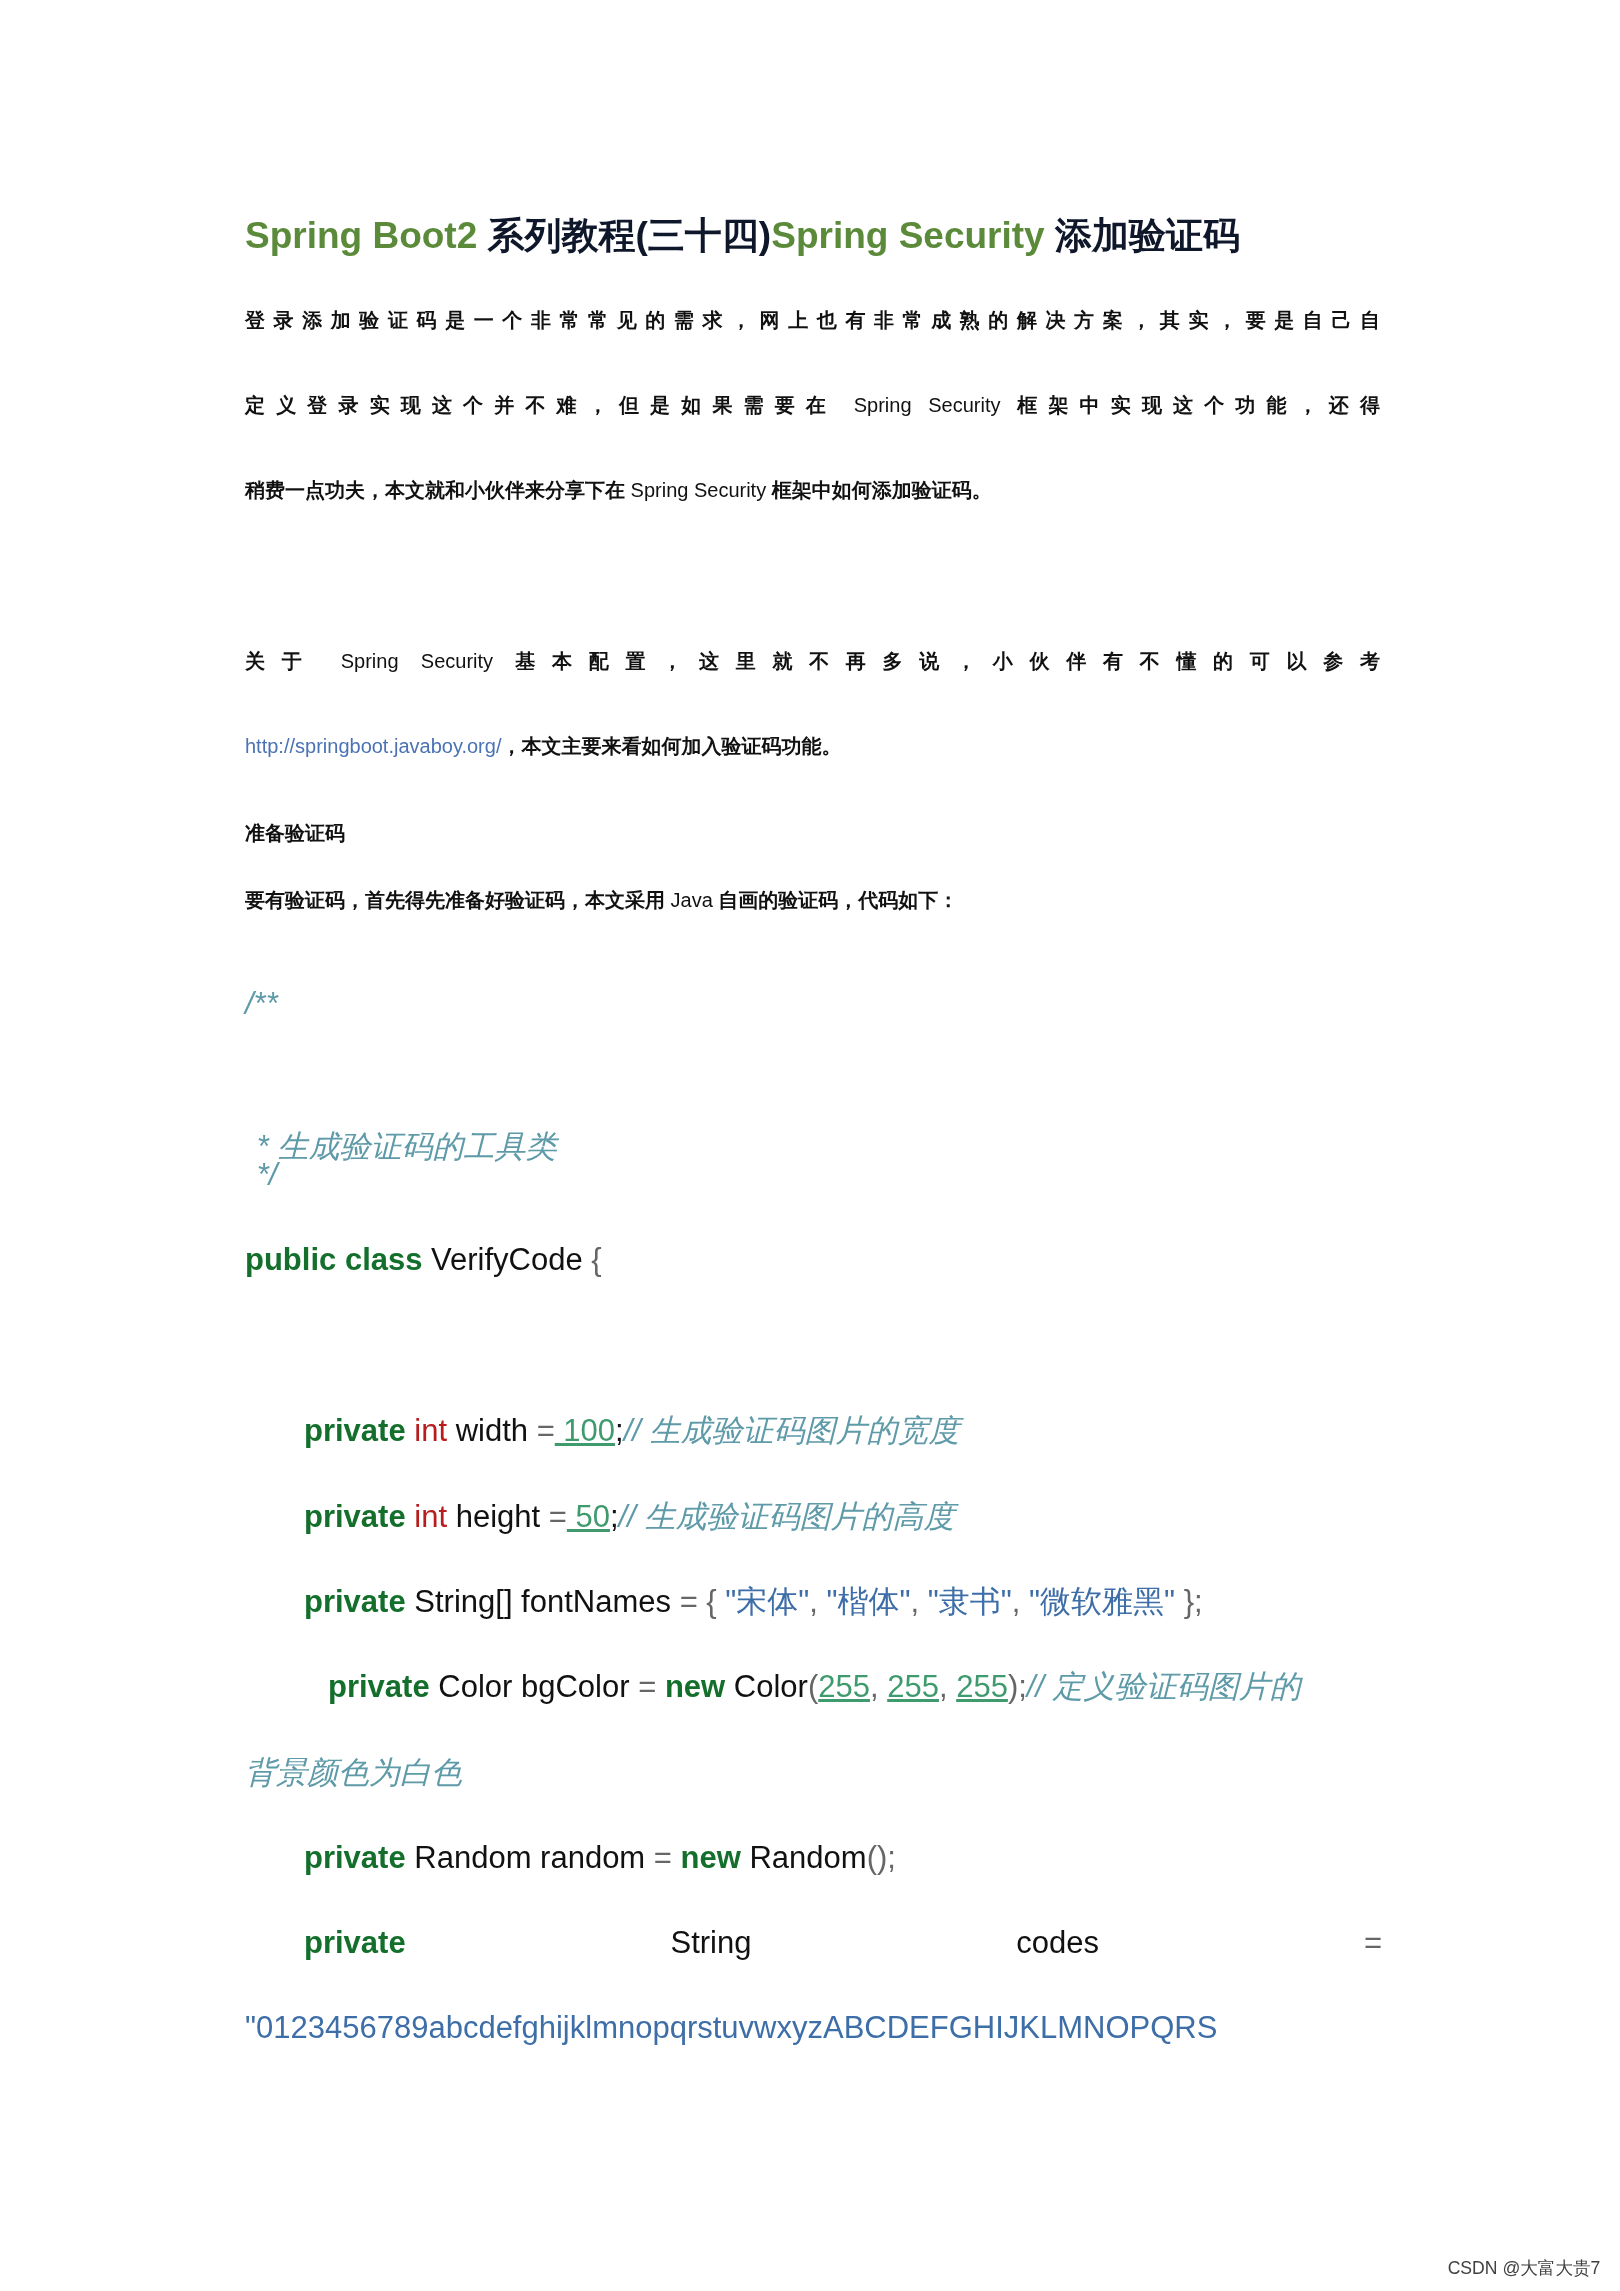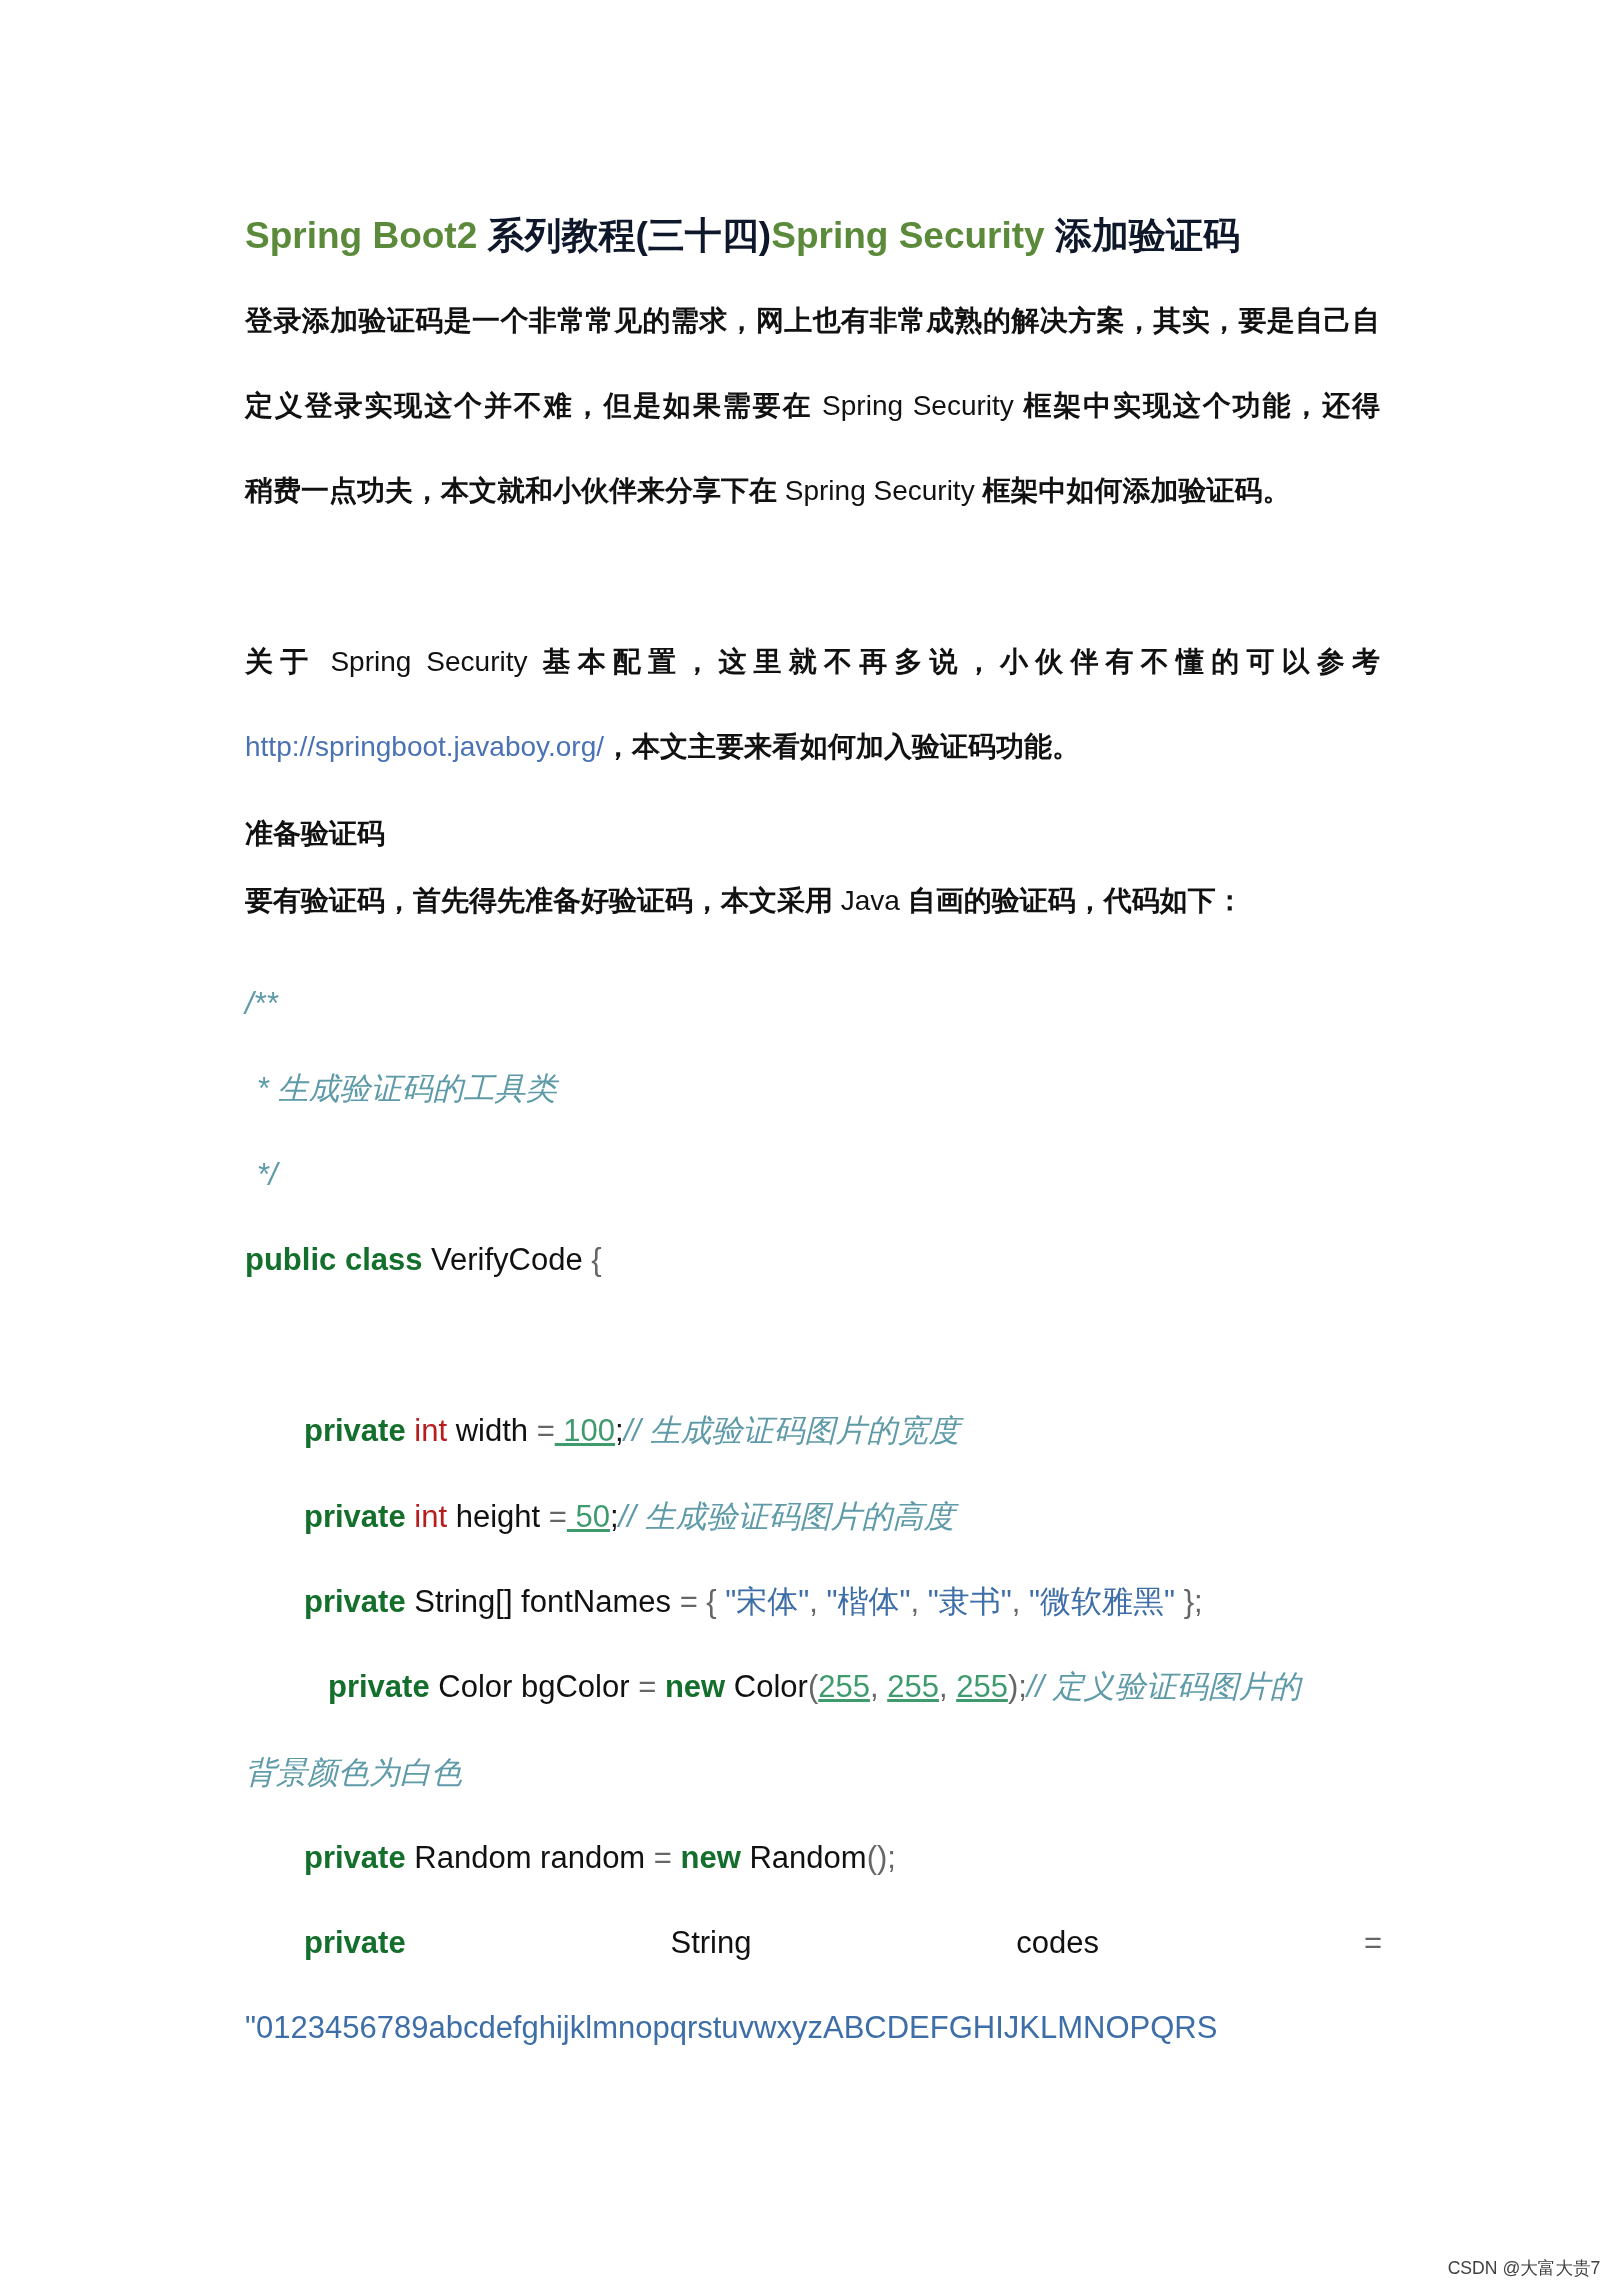--- a/index.html
+++ b/index.html
@@ -31,21 +31,21 @@
     .title {
       color: #5b8a3a;
       font-size: 37px;
       line-height: 49px;
     }
     .title .cjk { font-weight: bold; color: #0f172a; }
     .title .lat { font-weight: bold; }
     .body-text {
       font-weight: bold;
       color: #111;
-      font-size: 28px;
+      font-size: 20px;
     }
     .body-text .lat { font-weight: normal; }
     .justify {
       width: 1135px;
       text-align: justify;
       text-align-last: justify;
     }
     .link { color: #4a72b5; font-weight: normal; text-align: right; }
     .c-comment { color: #5e9aa8; font-style: italic; }
     .kw { color: #136f2b; font-weight: bold; }
@@ -93,21 +93,21 @@
   <div class="line body-text" style="top:727px;">
     <a class="link">http://springboot.javaboy.org/</a><span>，本文主要来看如何加入验证码功能。</span>
   </div>
 
   <div class="line body-text" style="top:814px;">准备验证码</div>
   <div class="line body-text" style="top:881px;">
     <span>要有验证码，首先得先准备好验证码，本文采用 </span><span class="lat">Java</span><span> 自画的验证码，代码如下：</span>
   </div>
 
   <div class="line code c-comment" style="top:984px;">/**</div>
-  <div class="line code c-comment" style="top:1069px; left:11.8px;"> * 生成验证码的工具类</div>
+  <div class="line code c-comment" style="top:1127px; left:11.8px;"> * 生成验证码的工具类</div>
   <div class="line code c-comment" style="top:1155px; left:11.8px;"> */</div>
 
   <div class="line code" style="top:1240px;">
     <span class="kw">public class</span><span class="ident"> VerifyCode </span><span class="punct">{</span>
   </div>
 
   <div class="line code indent" style="top:1411px;">
     <span class="kw">private</span><span class="type-int"> int</span><span class="ident"> width </span><span class="punct">=</span><span class="num"> 100</span><span class="ident">;</span><span class="c-comment">// 生成验证码图片的宽度</span>
   </div>
 

